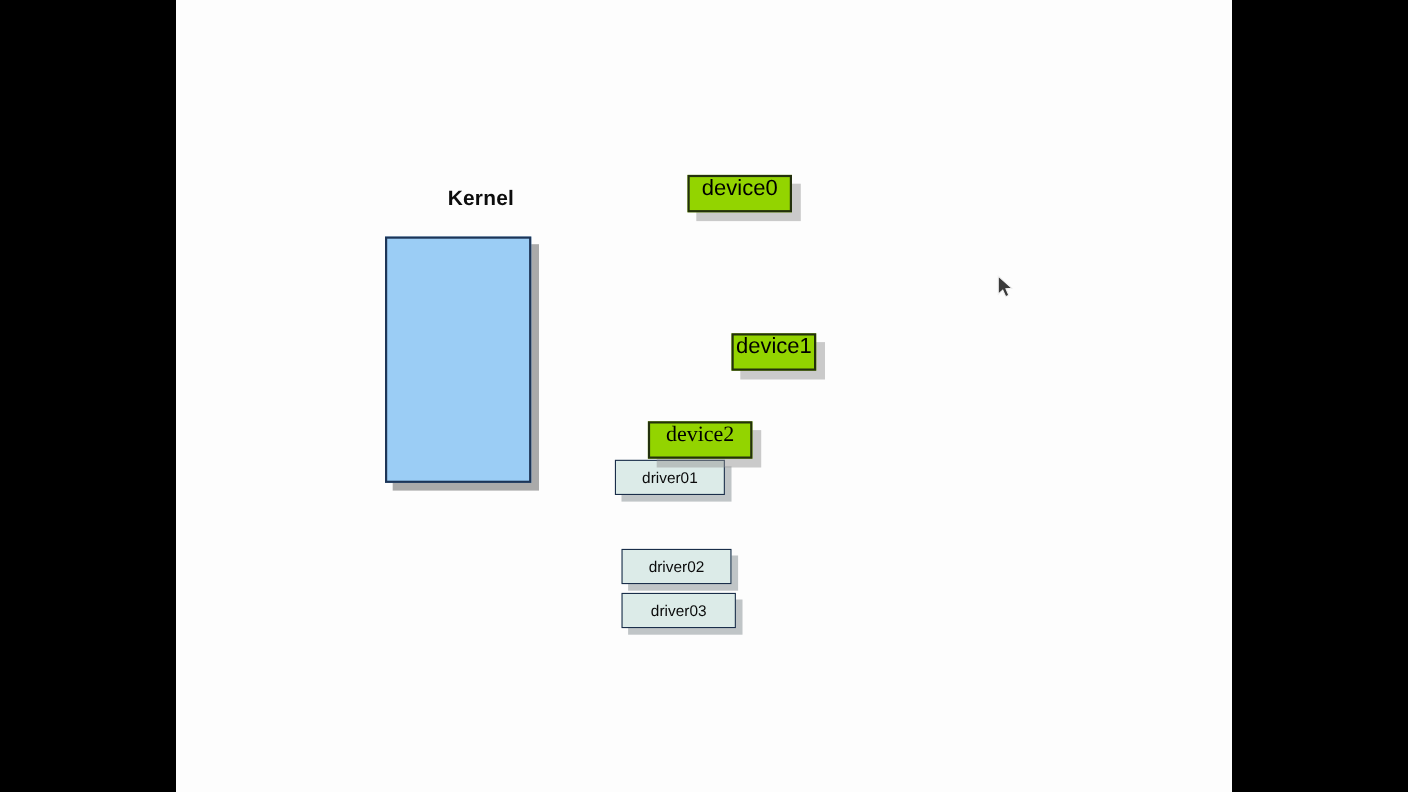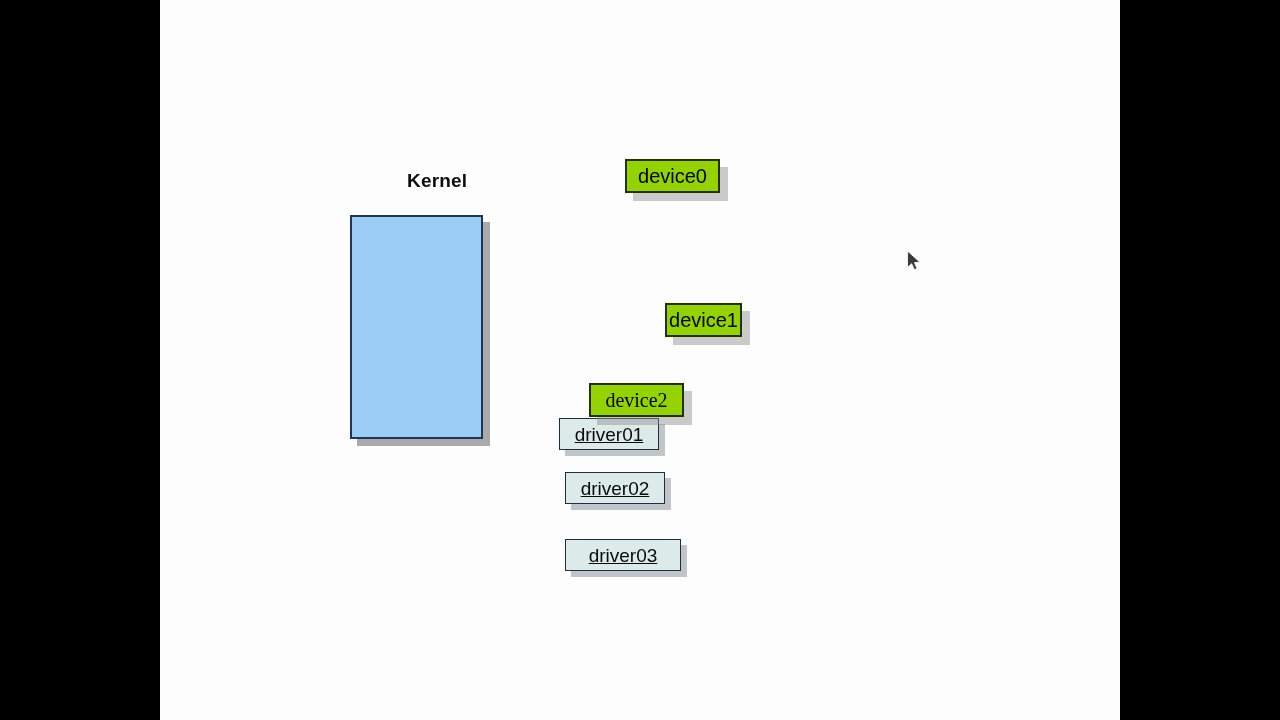--- a/index.html
+++ b/index.html
@@ -70,46 +70,45 @@
     box-shadow: 7px 7px 0 0 rgba(120,120,120,0.62);
   }
 
   
   .driver-box {
     position: absolute;
     background: #dcebe8;
     border: 1.5px solid #1a2e4a;
     box-sizing: border-box;
     color: #0a0a0a;
-    font-size: 19px;
+    font-size: 14px;
     line-height: 1;
     display: flex;
     align-items: center;
     justify-content: center;
     box-shadow: 6px 6px 0 0 rgba(125,135,140,0.48);
     white-space: nowrap;
-    text-decoration: underline;
   }
 
   #driver-box-0 { left: 209px; top: 248px; width: 100px; height: 32px; }
   #driver-box-1 { left: 375px - 160px; }
-  #driver-box-1 { left: 215px; top: 302px; width: 100px; height: 32px; }
-  #driver-box-2 { left: 215px; top: 369px; width: 116px; height: 32px; }
+  #driver-box-1 { left: 215px; top: 329px; width: 100px; height: 32px; }
+  #driver-box-2 { left: 215px; top: 369px; width: 104px; height: 32px; }
 
   
   .device-box {
     position: absolute;
     background: #93d400;
     border: 2px solid #23300d;
     box-sizing: border-box;
     color: #000000;
     font-size: 20px;
     line-height: 1;
     display: flex;
-    align-items: center;
+    align-items: flex-start;
     justify-content: center;
     box-shadow: 8px 8px 0 0 rgba(140,140,140,0.45);
     white-space: nowrap;
   }
 
   #device-box-0 { left: 465px; top: 159px; width: 95px; height: 34px; }
   #device-box-1 { left: 505px; top: 303px; width: 77px; height: 34px; }
   #device-box-2 { left: 429px; top: 383px; width: 95px; height: 34px; font-family: Liberation Serif, serif; }
 
   

